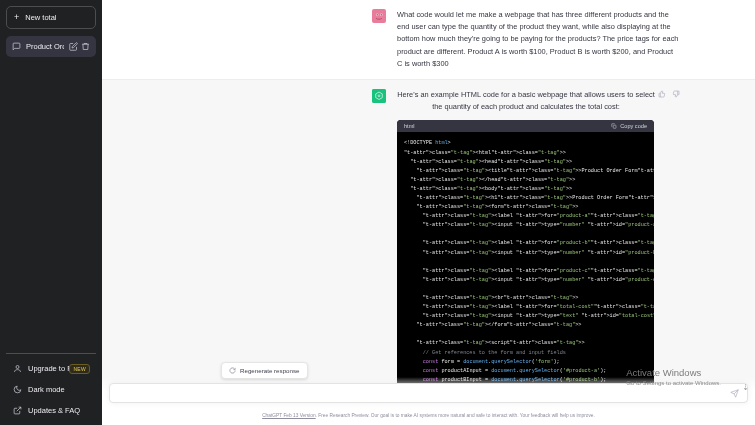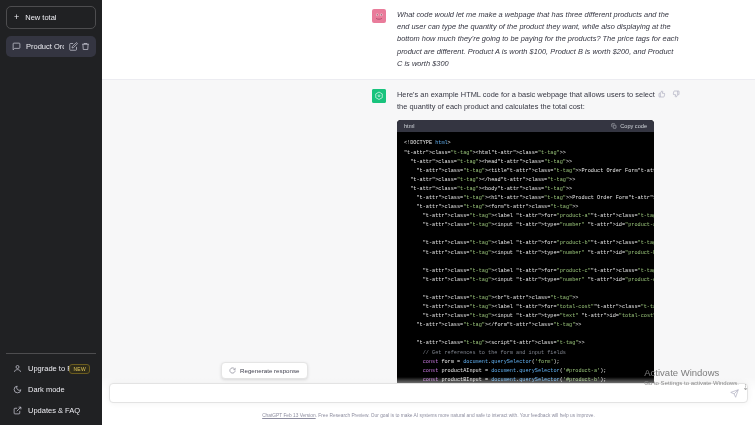--- a/index.html
+++ b/index.html
@@ -50,38 +50,38 @@
   }
   .ico{width:9px;height:9px;display:inline-block;flex:0 0 9px;
        color:#c5c5d2;}
   .ico svg{display:block;width:9px;height:9px;}
 
   
   .main{flex:1;height:425px;position:relative;background:#ffffff;display:flex;flex-direction:column;}
   .thread{flex:1;overflow:hidden;}
 
   .msg{display:flex;padding:9px 0;}
-  .msg-user{background:#ffffff;font-style:italic;}
+  .msg-user{background:#ffffff;}
   .msg-bot{background:#f7f7f8;border-top:1px solid #ececf1;border-bottom:1px solid #ececf1;}
   .msg-inner{
     display:flex;gap:11px;width:100%;
     padding-left:10px;padding-right:10px;box-sizing:border-box;
     max-width:none;
   }
   .avatar{width:14px;height:14px;border-radius:2px;flex:0 0 14px;margin-left:260px;
           display:flex;align-items:center;justify-content:center;overflow:hidden;}
   .avatar-user{background:#e97c9b;}
   .avatar-bot{background:#19c37d;}
   .avatar svg{width:14px;height:14px;display:block;}
   .msg-body{flex:1;max-width:283px;}
   .msg-text{
     font-size:7.4px;line-height:12.2px;color:#343541;
     letter-spacing:.02px;
   }
-  .bot-row{display:flex;gap:3px;}
+  .bot-row{display:flex;gap:3px;text-align:center;}
   .bot-actions{display:flex;gap:6px;align-items:flex-start;padding-top:1px;}
   .act-ico{width:8px;height:8px;color:#acacbe;}
   .act-ico svg{width:8px;height:8px;display:block;}
 
   
   .code-wrap{
     margin-top:7px;border-radius:4px;overflow:hidden;background:#000000;
     width:257px;
   }
   .code-head{
@@ -132,21 +132,21 @@
   .send-ico{width:9px;height:9px;color:#b4b4c4;}
   .send-ico svg{width:9px;height:9px;display:block;}
   .footer{
     position:absolute;left:0;right:0;bottom:6px;text-align:center;
     font-size:4.8px;color:#8e8ea0;line-height:7px;
   }
   .footer a{color:#8e8ea0;text-decoration:underline;}
 
   
   .watermark{
-    position:absolute;right:16px;bottom:37px;text-align:left;
+    position:absolute;right:34px;bottom:37px;text-align:left;
     color:#8a8a8a;pointer-events:none;
   }
   .wm1{font-size:9.5px;line-height:12px;color:#7c7c7c;}
   .wm2{font-size:6px;line-height:9px;color:#8d8d8d;}
   .wm-arrow{
     position:absolute;right:6px;bottom:33px;color:#9a9a9a;font-size:8px;
   }
 </style>
 </head>
 <body>

